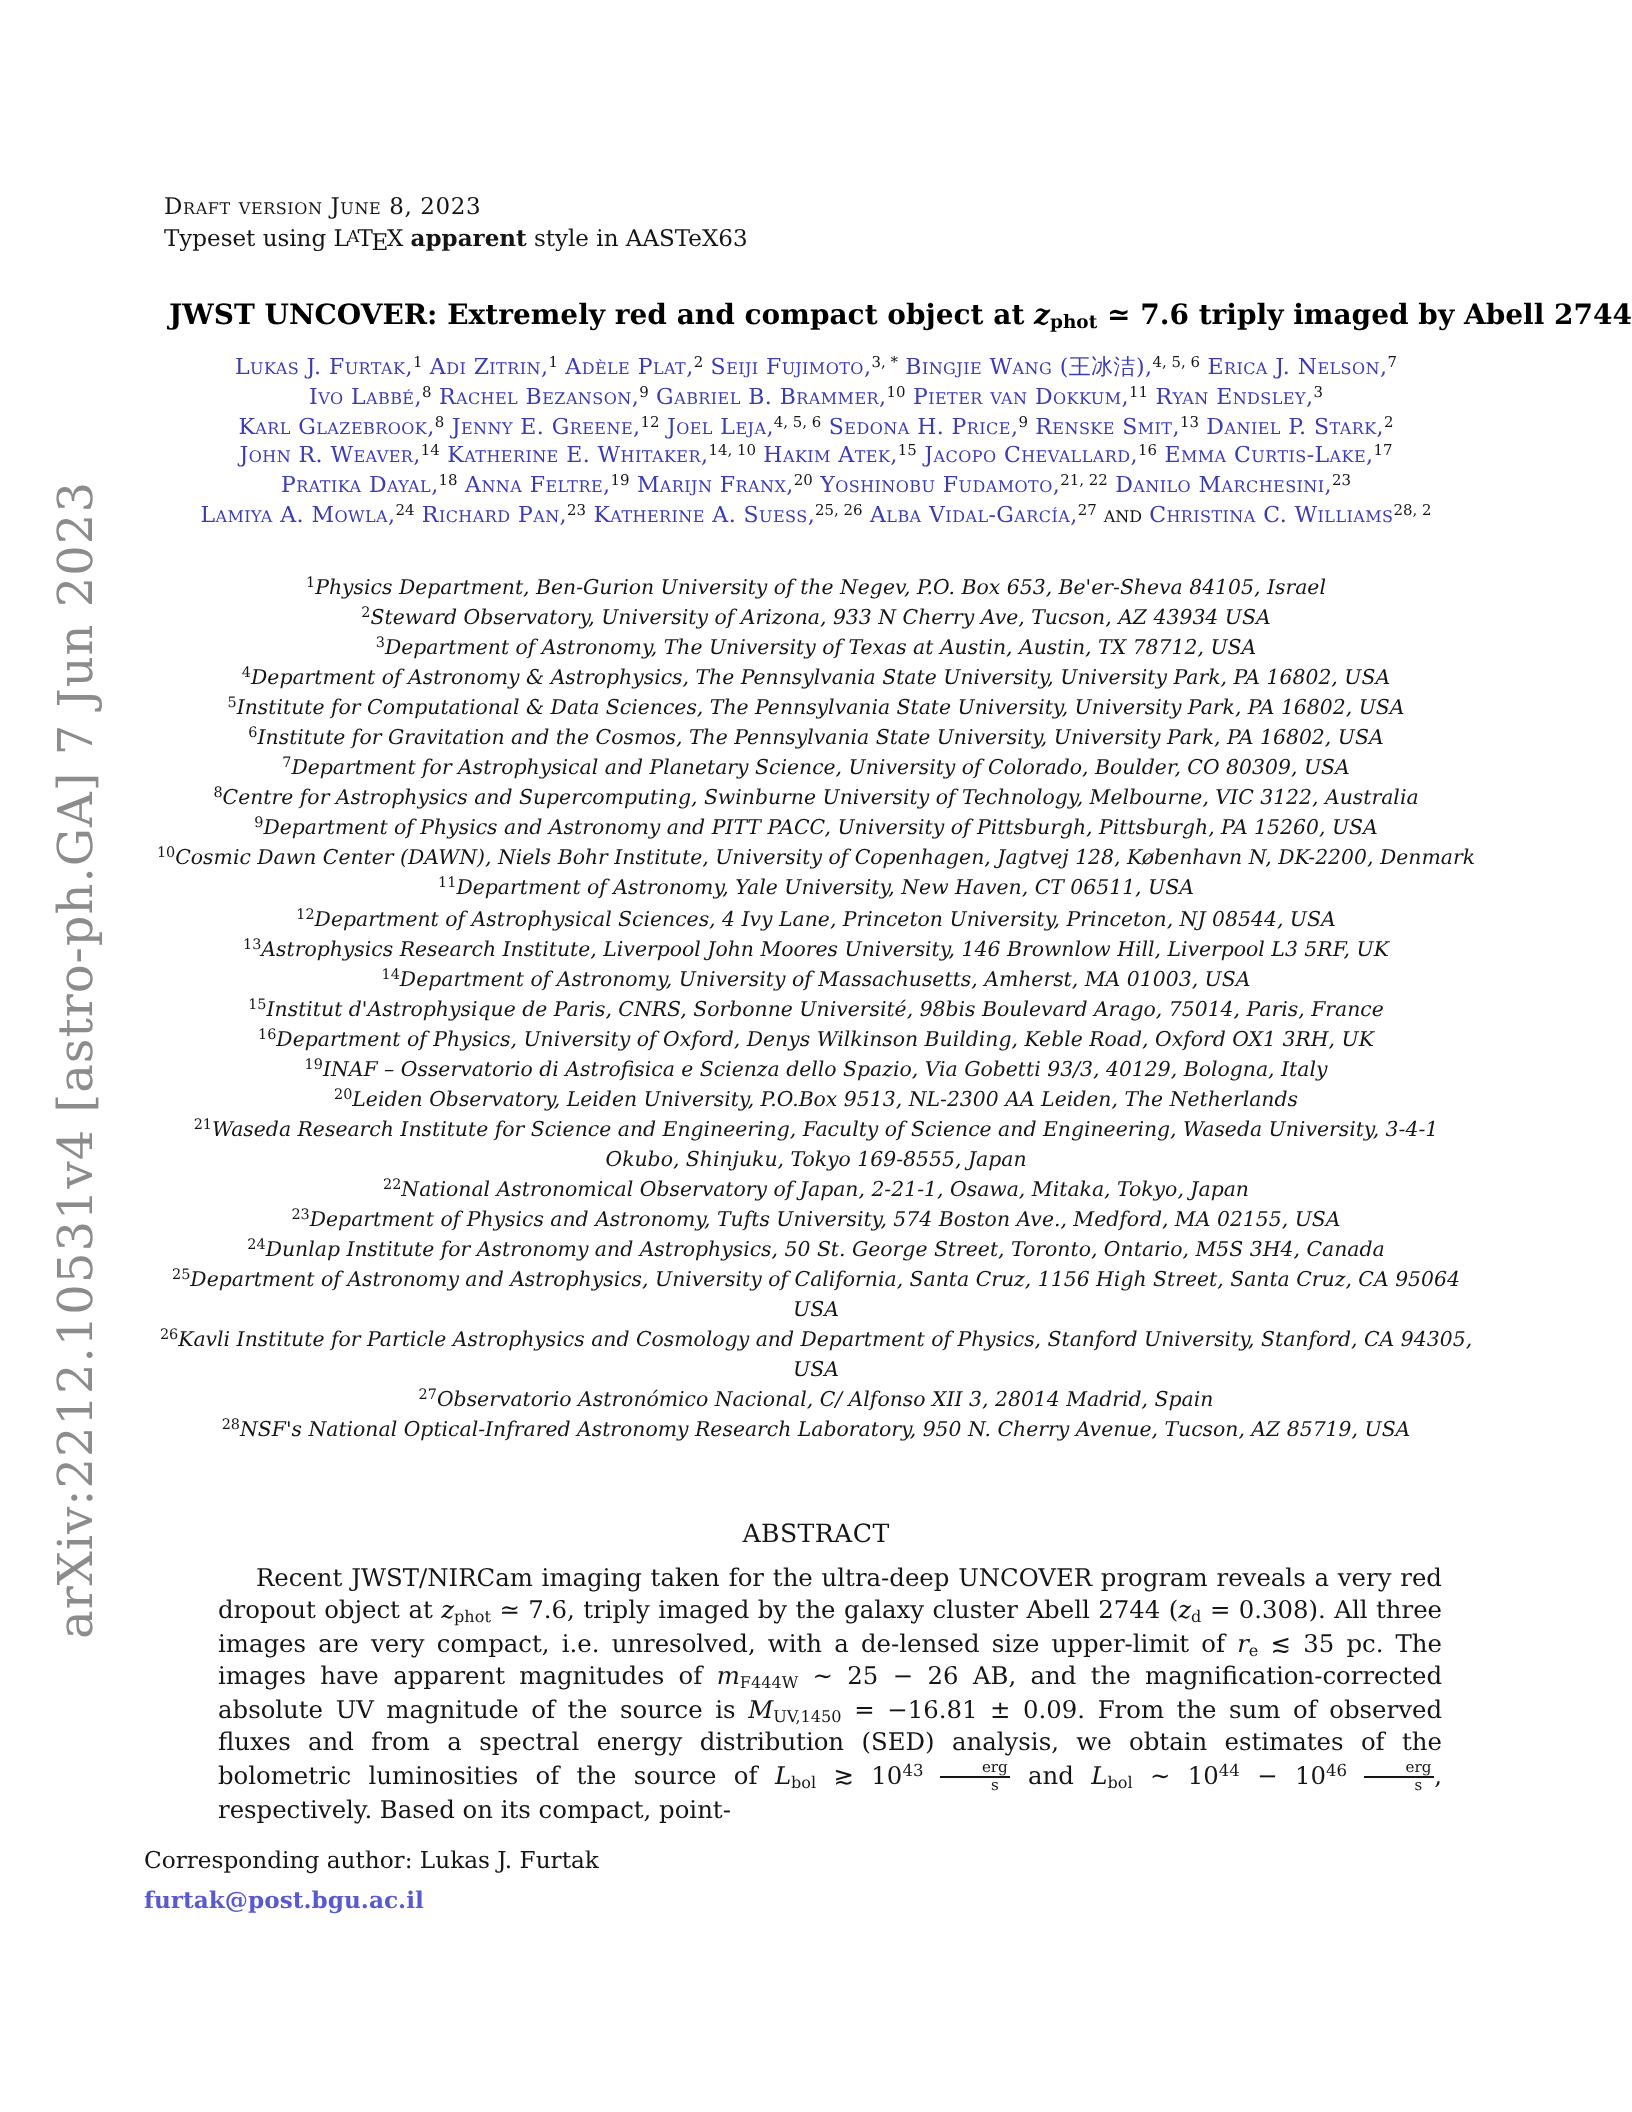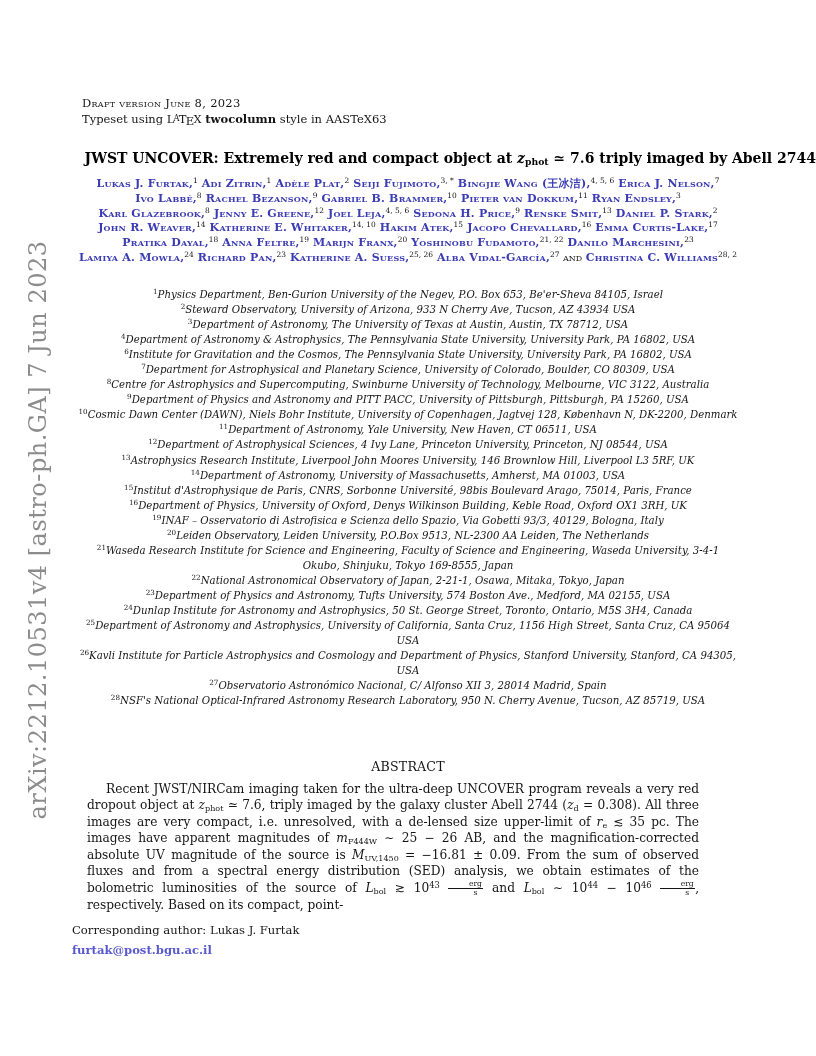--- a/index.html
+++ b/index.html
@@ -37,51 +37,51 @@
   }
   .affil-num {
     font-style:normal; font-size:7.2px; vertical-align:0.5em; line-height:0;
   }
   
   .abs-head {
     position:absolute; top:759px; left:0; width:100%;
     text-align:center; font-size:12.6px; letter-spacing:0.2px;
   }
   .abs-body {
-    position:absolute; top:781px; left:87px; width:612px;
+    position:absolute; top:781px; left:109px; width:612px;
     font-size:12.2px; line-height:16.45px; text-align:justify; text-indent:19px;
   }
   
   .corr { position:absolute; left:72px; top:920px; font-size:11.6px; line-height:20px; }
   .corr a { text-decoration:none; }
   
   .seg-n  { }
   .seg-b  { font-weight:bold; }
   .seg-v  { font-style:italic; }
-  .seg-sc { font-variant:small-caps; letter-spacing:0.02em;font-weight:bold; }
+  .seg-sc { font-variant:small-caps; letter-spacing:0.02em; }
   .seg-and{ font-variant:small-caps; color:#151515; }
   .seg-sup{ font-size:0.68em; vertical-align:0.5em; line-height:0; }
   .seg-sub{ font-size:0.66em; vertical-align:-0.22em; line-height:0; }
   .seg-lA { font-size:0.72em; vertical-align:0.22em; margin:0 -0.10em; }
   .seg-lE { vertical-align:-0.21em; margin:0 -0.06em; }
   .seg-frac{ display:inline-block; text-align:center; font-size:0.62em;
              line-height:1.05; vertical-align:-0.45em; }
   .seg-frac .fr-top{ display:block; border-bottom:0.8px solid #151515; padding:0 1.5px; }
   .seg-frac .fr-bot{ display:block; }
 </style>
 </head>
 <body>
 
 <div class="page">
 
   <div class="arxiv-side" style="color: rgb(140, 140, 140);">arXiv:2212.10531v4  [astro-ph.GA]  7 Jun 2023</div>
 
   <div class="hdr">
     <div class="draft">Draft version June 8, 2023</div>
-    <div><span class="seg-n">Typeset using L</span><span class="seg-lA">A</span><span class="seg-n">T</span><span class="seg-lE">E</span><span class="seg-n">X </span><span class="seg-b">twocolumn</span><span class="seg-n"> style in AASTeX63</span></div>
+    <div><span class="seg-n">Typeset using L</span><span class="seg-lA">A</span><span class="seg-n">T</span><span class="seg-lE">E</span><span class="seg-n">X </span><span class="seg-b">apparent</span><span class="seg-n"> style in AASTeX63</span></div>
   </div>
 
   <div class="title"><span class="seg-n">JWST UNCOVER: Extremely red and compact object at </span><span class="seg-v">z</span><span class="seg-sub">phot</span><span class="seg-n"> ≃ 7.6 triply imaged by Abell 2744</span></div>
 
   <div class="authors">
       <div class="author-line"><span class="seg-sc" style="color: rgb(59, 59, 180);">Lukas J. Furtak,</span><span class="seg-sup">1</span><span class="seg-sc" style="color: rgb(59, 59, 180);"> Adi Zitrin,</span><span class="seg-sup">1</span><span class="seg-sc" style="color: rgb(59, 59, 180);"> Adèle Plat,</span><span class="seg-sup">2</span><span class="seg-sc" style="color: rgb(59, 59, 180);"> Seiji Fujimoto,</span><span class="seg-sup">3, *</span><span class="seg-sc" style="color: rgb(59, 59, 180);"> Bingjie Wang (王冰洁),</span><span class="seg-sup">4, 5, 6</span><span class="seg-sc" style="color: rgb(59, 59, 180);"> Erica J. Nelson,</span><span class="seg-sup">7</span></div>
       <div class="author-line"><span class="seg-sc" style="color: rgb(59, 59, 180);">Ivo Labbé,</span><span class="seg-sup">8</span><span class="seg-sc" style="color: rgb(59, 59, 180);"> Rachel Bezanson,</span><span class="seg-sup">9</span><span class="seg-sc" style="color: rgb(59, 59, 180);"> Gabriel B. Brammer,</span><span class="seg-sup">10</span><span class="seg-sc" style="color: rgb(59, 59, 180);"> Pieter van Dokkum,</span><span class="seg-sup">11</span><span class="seg-sc" style="color: rgb(59, 59, 180);"> Ryan Endsley,</span><span class="seg-sup">3</span></div>
       <div class="author-line"><span class="seg-sc" style="color: rgb(59, 59, 180);">Karl Glazebrook,</span><span class="seg-sup">8</span><span class="seg-sc" style="color: rgb(59, 59, 180);"> Jenny E. Greene,</span><span class="seg-sup">12</span><span class="seg-sc" style="color: rgb(59, 59, 180);"> Joel Leja,</span><span class="seg-sup">4, 5, 6</span><span class="seg-sc" style="color: rgb(59, 59, 180);"> Sedona H. Price,</span><span class="seg-sup">9</span><span class="seg-sc" style="color: rgb(59, 59, 180);"> Renske Smit,</span><span class="seg-sup">13</span><span class="seg-sc" style="color: rgb(59, 59, 180);"> Daniel P. Stark,</span><span class="seg-sup">2</span></div>
       <div class="author-line"><span class="seg-sc" style="color: rgb(59, 59, 180);">John R. Weaver,</span><span class="seg-sup">14</span><span class="seg-sc" style="color: rgb(59, 59, 180);"> Katherine E. Whitaker,</span><span class="seg-sup">14, 10</span><span class="seg-sc" style="color: rgb(59, 59, 180);"> Hakim Atek,</span><span class="seg-sup">15</span><span class="seg-sc" style="color: rgb(59, 59, 180);"> Jacopo Chevallard,</span><span class="seg-sup">16</span><span class="seg-sc" style="color: rgb(59, 59, 180);"> Emma Curtis-Lake,</span><span class="seg-sup">17</span></div>
       <div class="author-line"><span class="seg-sc" style="color: rgb(59, 59, 180);">Pratika Dayal,</span><span class="seg-sup">18</span><span class="seg-sc" style="color: rgb(59, 59, 180);"> Anna Feltre,</span><span class="seg-sup">19</span><span class="seg-sc" style="color: rgb(59, 59, 180);"> Marijn Franx,</span><span class="seg-sup">20</span><span class="seg-sc" style="color: rgb(59, 59, 180);"> Yoshinobu Fudamoto,</span><span class="seg-sup">21, 22</span><span class="seg-sc" style="color: rgb(59, 59, 180);"> Danilo Marchesini,</span><span class="seg-sup">23</span></div>
@@ -91,20 +91,21 @@
   <div class="affils">
 
       <div class="affil-line"><sup class="affil-num">1</sup><span>Physics Department, Ben-Gurion University of the Negev, P.O. Box 653, Be'er-Sheva 84105, Israel</span></div>
 
       <div class="affil-line"><sup class="affil-num">2</sup><span>Steward Observatory, University of Arizona, 933 N Cherry Ave, Tucson, AZ 43934 USA</span></div>
 
       <div class="affil-line"><sup class="affil-num">3</sup><span>Department of Astronomy, The University of Texas at Austin, Austin, TX 78712, USA</span></div>
 
       <div class="affil-line"><sup class="affil-num">4</sup><span>Department of Astronomy &amp; Astrophysics, The Pennsylvania State University, University Park, PA 16802, USA</span></div>
 
+      <div class="affil-line"><sup class="affil-num">5</sup><span>Institute for Computational &amp; Data Sciences, The Pennsylvania State University, University Park, PA 16802, USA</span></div>
 
       <div class="affil-line"><sup class="affil-num">6</sup><span>Institute for Gravitation and the Cosmos, The Pennsylvania State University, University Park, PA 16802, USA</span></div>
 
       <div class="affil-line"><sup class="affil-num">7</sup><span>Department for Astrophysical and Planetary Science, University of Colorado, Boulder, CO 80309, USA</span></div>
 
       <div class="affil-line"><sup class="affil-num">8</sup><span>Centre for Astrophysics and Supercomputing, Swinburne University of Technology, Melbourne, VIC 3122, Australia</span></div>
 
       <div class="affil-line"><sup class="affil-num">9</sup><span>Department of Physics and Astronomy and PITT PACC, University of Pittsburgh, Pittsburgh, PA 15260, USA</span></div>
 
       <div class="affil-line"><sup class="affil-num">10</sup><span>Cosmic Dawn Center (DAWN), Niels Bohr Institute, University of Copenhagen, Jagtvej 128, København N, DK-2200, Denmark</span></div>

